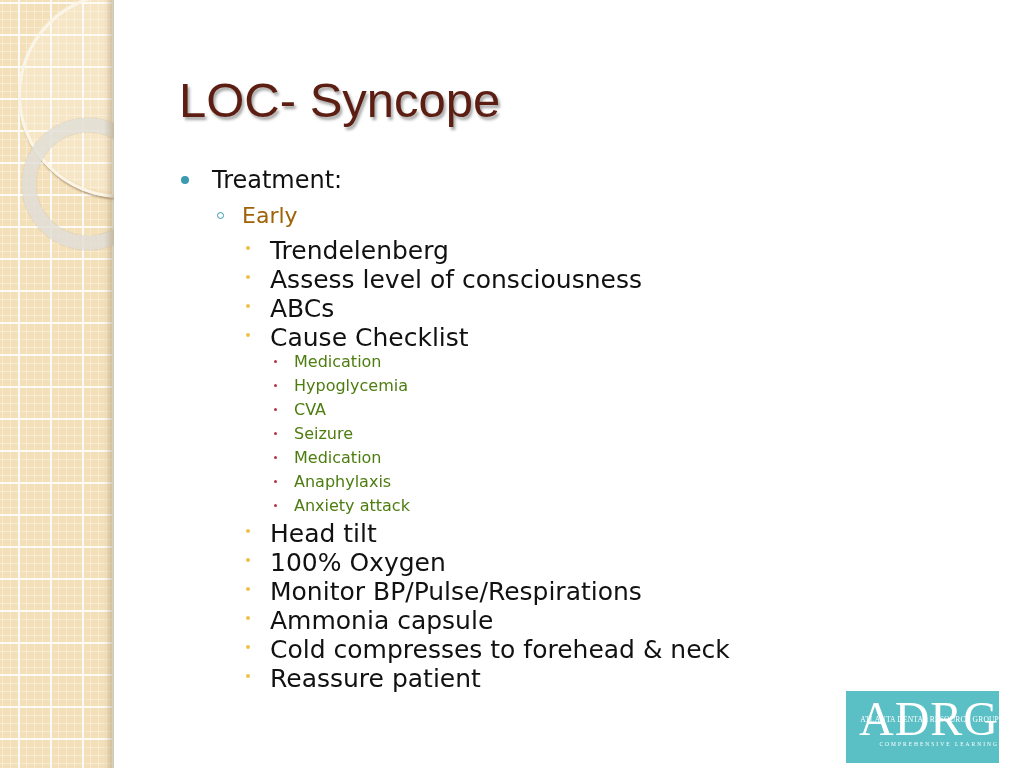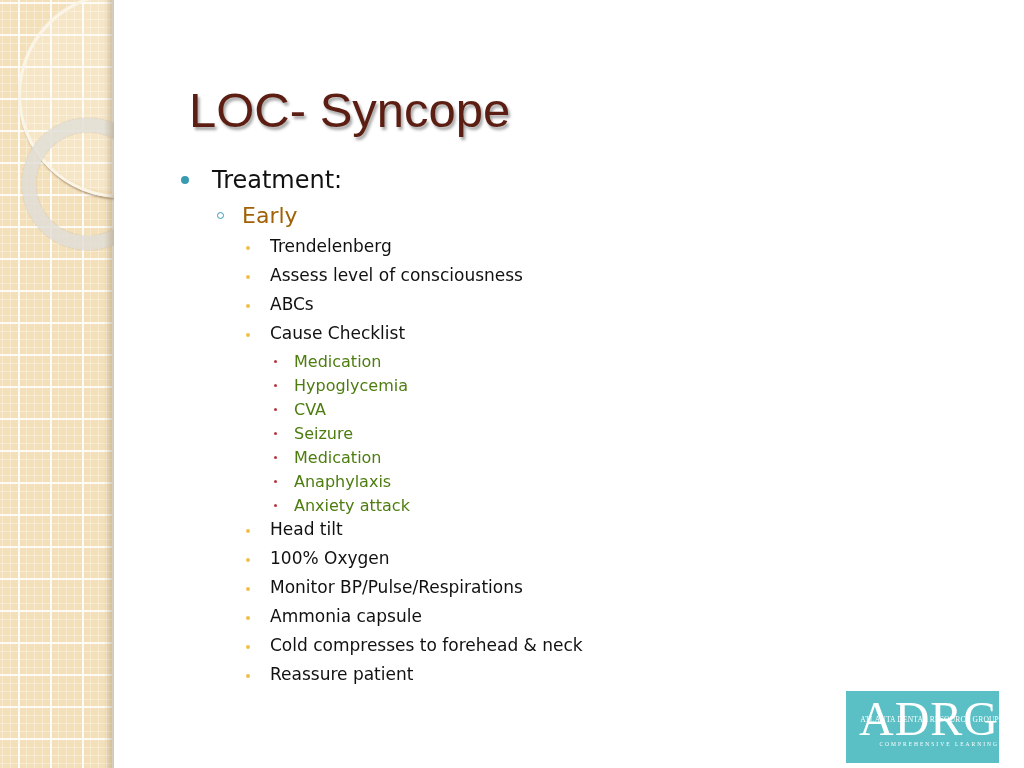--- a/index.html
+++ b/index.html
@@ -13,27 +13,27 @@
       linear-gradient(90deg, rgba(255,255,255,0.35) 1px, transparent 1px),
       linear-gradient(0deg, rgba(255,255,255,0.35) 1px, transparent 1px);
     background-size:32px 32px, 32px 32px, 8px 8px, 8px 8px;
     background-position:18px 4px, 18px 4px, 18px 4px, 18px 4px;
   }
   .sidebar-shadow { position:absolute; left:104px; top:0; width:10px; height:768px; background:linear-gradient(90deg, rgba(180,160,130,0) 0%, rgba(170,150,120,0.55) 100%); }
   .deco { position:absolute; left:0; top:0; width:114px; height:260px; overflow:hidden; }
   .ring1 { position:absolute; left:18px; top:-8px; width:200px; height:200px; border-radius:50%; border:3px solid #fbf5e8; box-shadow:1px 2px 2px rgba(140,110,80,0.6); }
   .ring1-fill { position:absolute; left:18px; top:-8px; width:200px; height:200px; border-radius:50%; background:rgba(255,250,240,0.25); }
   .ring2 { position:absolute; left:22px; top:118px; width:104px; height:104px; border-radius:50%; border:14px solid rgba(225,222,214,0.85); box-shadow:0 0 1px rgba(120,110,100,0.5), inset 0 0 1px rgba(120,110,100,0.5); }
-  .title { position:absolute; left:173px; top:66px; font-family:"Liberation Sans", sans-serif; font-size:49px; color:#5c1e12; text-shadow:2px 3px 3px rgba(0,0,0,0.35); margin:16px; font-weight:normal; letter-spacing:0px; }
+  .title { position:absolute; left:173px; top:66px; font-family:"Liberation Sans", sans-serif; font-size:49px; color:#5c1e12; text-shadow:2px 3px 3px rgba(0,0,0,0.35); margin:6px; font-weight:normal; letter-spacing:0px; }
   .content { position:absolute; left:0; top:0; }
   .l1 { position:absolute; left:212px; top:166px; font-size:24px; color:#111; }
   .l1 .b { position:absolute; left:-31px; top:10px; width:8px; height:8px; border-radius:50%; background:#3a9bb0; }
   .l2 { position:absolute; left:242px; top:203px; font-size:22px; color:#a16207; }
   .l2 .b { position:absolute; left:-25px; top:9px; width:5px; height:5px; border-radius:50%; border:1px solid #3a9bb0; }
-  .l3 { position:absolute; left:270px; font-size:17px; color:#111; white-space:nowrap; }
+  .l3 { position:absolute; left:270px; font-size:25px; color:#111; white-space:nowrap; }
   .l3 .b { position:absolute; left:-24px; top:10px; width:4px; height:4px; border-radius:50%; background:#f0c04a; }
   .l4 { position:absolute; left:294px; font-size:16px; color:#4d7c0f; white-space:nowrap; }
   .l4 .b { position:absolute; left:-20px; top:8px; width:3px; height:3px; border-radius:50%; background:#b5353d; }
   .logo { position:absolute; left:846px; top:691px; width:153px; height:72px; background:#5bc0c6; color:#fff; font-family:"Liberation Serif", serif; text-align:right; }
   .logo .big { position:absolute; left:0; right:0; top:2px; font-size:48px; letter-spacing:1px; line-height:52px; }
   .logo .small { position:absolute; left:0; right:0; top:24px; font-size:7.5px; letter-spacing:0.2px; background:transparent;padding-left:8px; }
   .logo .tag { position:absolute; left:0; right:0; top:50px; font-size:5.5px; letter-spacing:2px; }
 </style>
 </head>
 <body>

